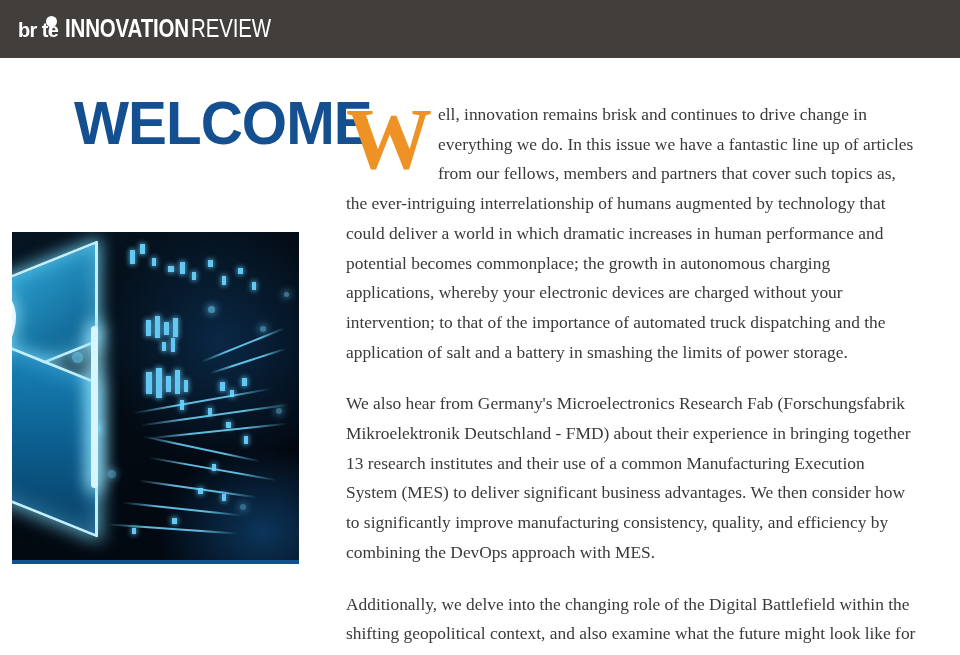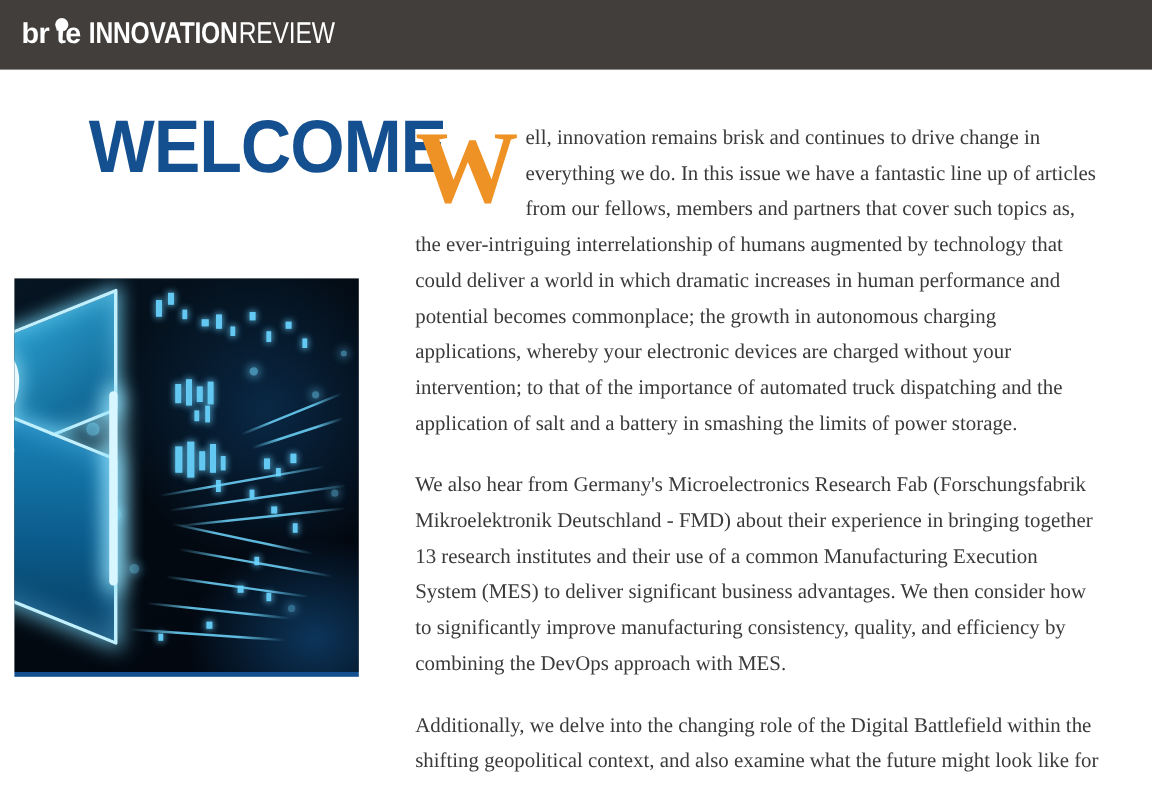--- a/index.html
+++ b/index.html
@@ -30,21 +30,21 @@
     height: 28px;
     display: flex;
     align-items: baseline;
     white-space: nowrap;
     font-family: "Liberation Sans", sans-serif;
   }
   .logo-brite {
     position: relative;
     color: #ffffff;
     font-weight: bold;
-    font-size: 24px;
+    font-size: 20px;
     letter-spacing: -0.6px;
     line-height: 26px;
   }
   
   .logo-brite .hide-i {
     color: transparent;
   }
   .bulb-icon {
     position: absolute;
     left: 27.5px;

